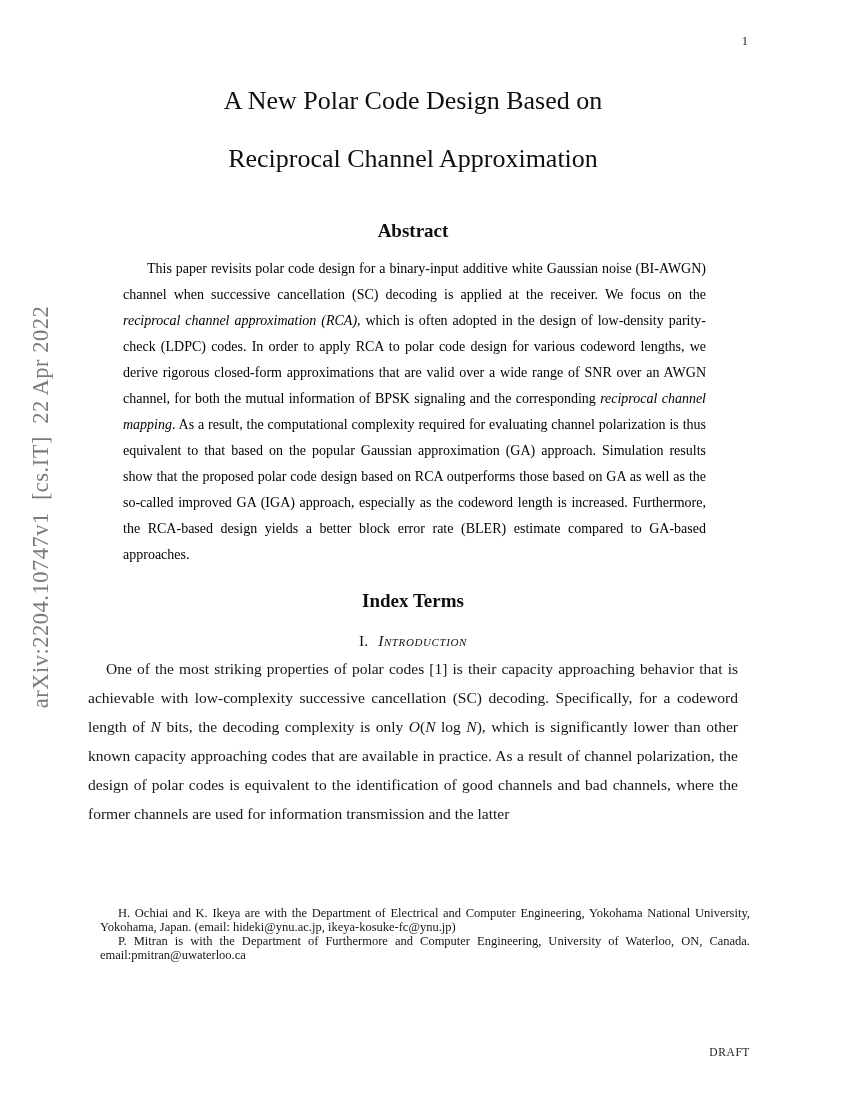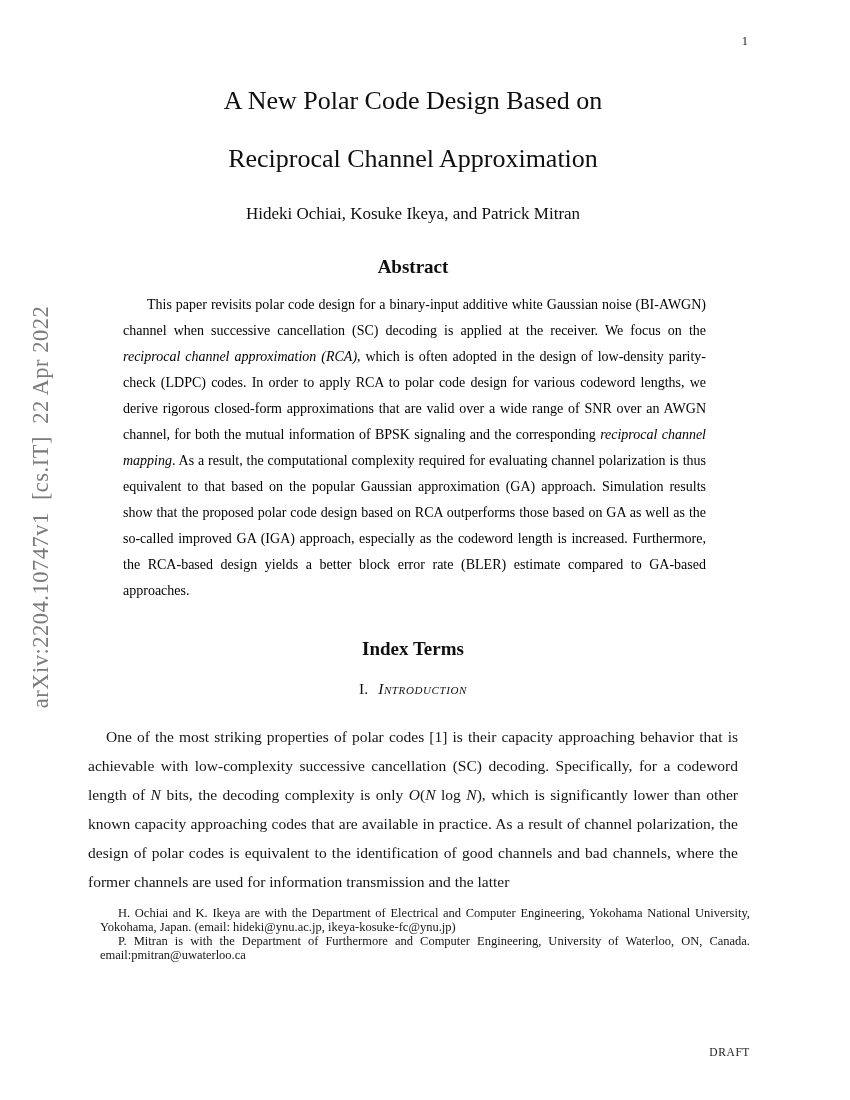--- a/index.html
+++ b/index.html
@@ -47,38 +47,38 @@
   .abstract-body, .index-body {
     margin: 14px 32px 0 35px;
     font-size: 14px;
     line-height: 26px;
     text-align: justify;
     text-indent: 24px;
     color: #000000;
     font-family: Liberation Serif, serif;
   }
 
-  .index-heading { margin-top: 34px; }
+  .index-heading { margin-top: 22px; }
   .index-body { margin-top: 12px; }
 
   .section-heading {
     text-align: center;
     font-size: 15.5px;
     margin-top: 20px;
     color: #0f0f0f;
   }
   .section-heading .sc {
     font-variant: small-caps;
     letter-spacing: 0.6px;
     margin-left: 10px;
     font-style: italic;
   }
 
   .body-para {
-    margin-top: 24px;
+    margin-top: 4px;
     font-size: 15.5px;
     line-height: 29px;
     text-align: justify;
     text-indent: 18px;
     color: #151515;
   }
 
   .footnotes {
     position: absolute;
     left: 100px; top: 906px; width: 650px;
@@ -113,21 +113,20 @@
 
   <div class="arxiv-watermark">arXiv:2204.10747v1  [cs.IT]  22 Apr 2022</div>
 
   <div class="content">
 
     <div class="title">
       <div>A New Polar Code Design Based on</div>
       <div>Reciprocal Channel Approximation</div>
     </div>
 
-    <div class="authors">Hideki Ochiai, Kosuke Ikeya, and Patrick Mitran</div>
 
     <div class="abstract-heading">Abstract</div>
 
     <p class="abstract-body"><span>This paper revisits polar code design for a binary-input additive white Gaussian noise (BI-AWGN) channel when successive cancellation (SC) decoding is applied at the receiver. We focus on the </span><span style="font-style: italic;">reciprocal channel approximation (RCA),</span><span> which is often adopted in the design of low-density parity-check (LDPC) codes. In order to apply RCA to polar code design for various codeword lengths, we derive rigorous closed-form approximations that are valid over a wide range of SNR over an AWGN channel, for both the mutual information of BPSK signaling and the corresponding </span><span style="font-style: italic;">reciprocal channel mapping</span><span>. As a result, the computational complexity required for evaluating channel polarization is thus equivalent to that based on the popular Gaussian approximation (GA) approach. Simulation results show that the proposed polar code design based on RCA outperforms those based on GA as well as the so-called improved GA (IGA) approach, especially as the codeword length is increased. Furthermore, the RCA-based design yields a better block error rate (BLER) estimate compared to GA-based approaches.</span></p>
 
     <div class="index-heading">Index Terms</div>
 
 
     <div class="section-heading">
       <span>I.</span><span class="sc">Introduction</span>

